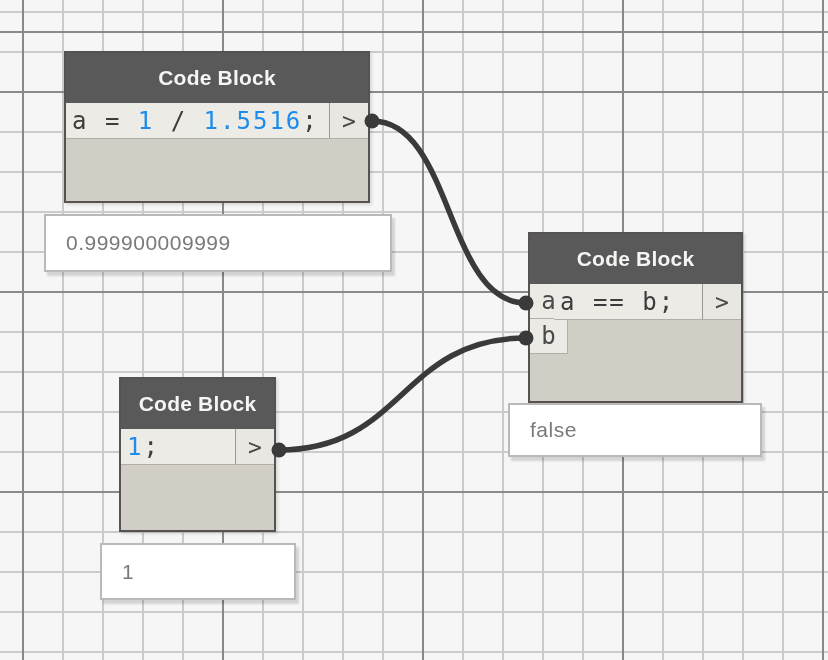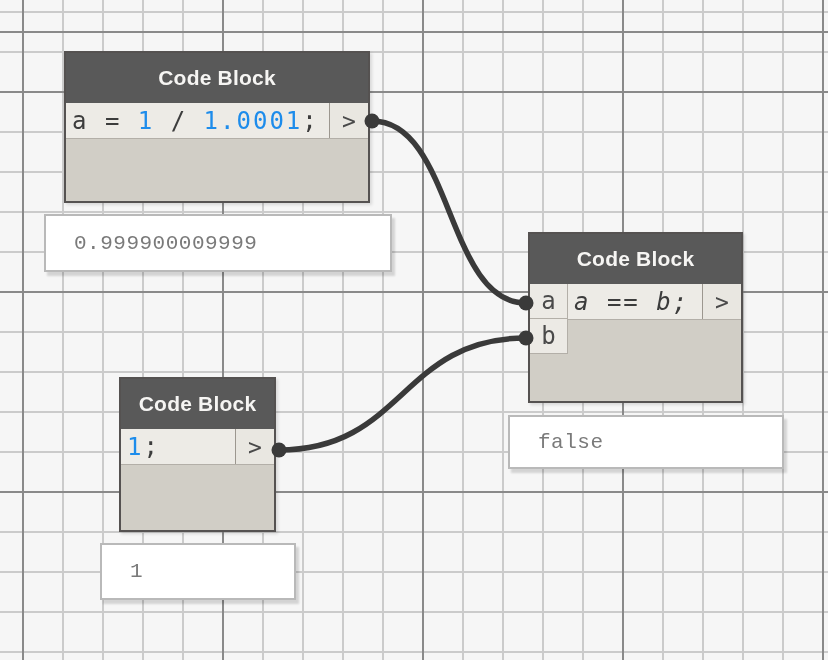--- a/index.html
+++ b/index.html
@@ -43,46 +43,46 @@
     font-family:"DejaVu Sans Mono", monospace; font-size:23px; color:#4a4a4a;
   }
   .ports-col { position:absolute; left:0; top:0; }
   .in-port {
     width:38px; height:35px; background:#eceae5;
     border-right:1px solid #b3afa8; border-bottom:1px solid #b3afa8;
     display:flex; align-items:center; justify-content:center;
     font-family:"DejaVu Sans Mono", monospace; font-size:24px; color:#4a4a4a;
   }
   .node-content { position:relative; flex:1; }
-  .node2-coderow { position:absolute; left:38px; top:0; right:0; height:36px; display:flex; border-bottom:1px solid #b3afa8;font-style:italic; }
+  .node2-coderow { position:absolute; left:24px; top:0; right:0; height:36px; display:flex; border-bottom:1px solid #b3afa8; }
 
   .preview {
     position:absolute; background:#ffffff; border:2px solid #b9b9b9;
     box-shadow:3px 4px 2px rgba(0,0,0,0.14);
-    display:flex; align-items:center; padding-left:28px;
-    font-family:Liberation Mono, monospace; font-size:21px; color:#7a7a7a;
+    display:flex; align-items:center; padding-left:20px;
+    font-family:Liberation Sans, sans-serif; font-size:21px; color:#7a7a7a;
     letter-spacing:0.5px;
   }
 
   .wires { position:absolute; left:0; top:0; width:828px; height:660px; z-index:5; pointer-events:none; }
   .wires path { pointer-events:stroke; }
 </style>
 </head>
 <body>
 
 <div class="canvas">
 
   <div class="node" style="left:64px; top:51px; width:306px; height:152px;">
     <div class="node-header">Code Block</div>
     <div class="node-row row-36">
       <div class="code-area">
         <span data-token-type="plain">a = </span>
         <span data-token-type="number">1</span>
         <span data-token-type="plain"> / </span>
-        <span data-token-type="number">1.0001</span>
+        <span data-token-type="number">1.5516</span>
         <span data-token-type="plain">;</span>
       </div>
       <div class="out-port">&gt;</div>
     </div>
     <div class="node-content"></div>
   </div>
 
   <div class="preview" style="left:44px; top:214px; width:348px; height:58px;">
     <span>0.999900009999</span>
   </div>
@@ -96,21 +96,21 @@
       </div>
       <div class="node2-coderow">
         <div class="code-area">
           <span data-token-type="plain">a == b;</span>
         </div>
         <div class="out-port">&gt;</div>
       </div>
     </div>
   </div>
 
-  <div class="preview" style="left:508px; top:415px; width:276px; height:54px;">
+  <div class="preview" style="left:508px; top:403px; width:254px; height:54px;">
     <span>false</span>
   </div>
 
   <div class="node" style="left:119px; top:377px; width:157px; height:155px;">
     <div class="node-header">Code Block</div>
     <div class="node-row row-36">
       <div class="code-area">
         <span data-token-type="number">1</span>
         <span data-token-type="plain">;</span>
       </div>

